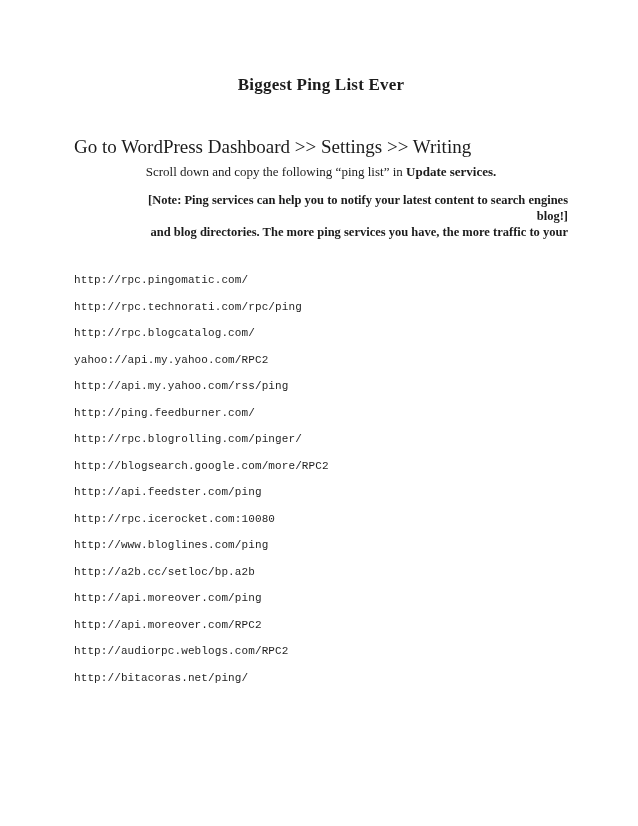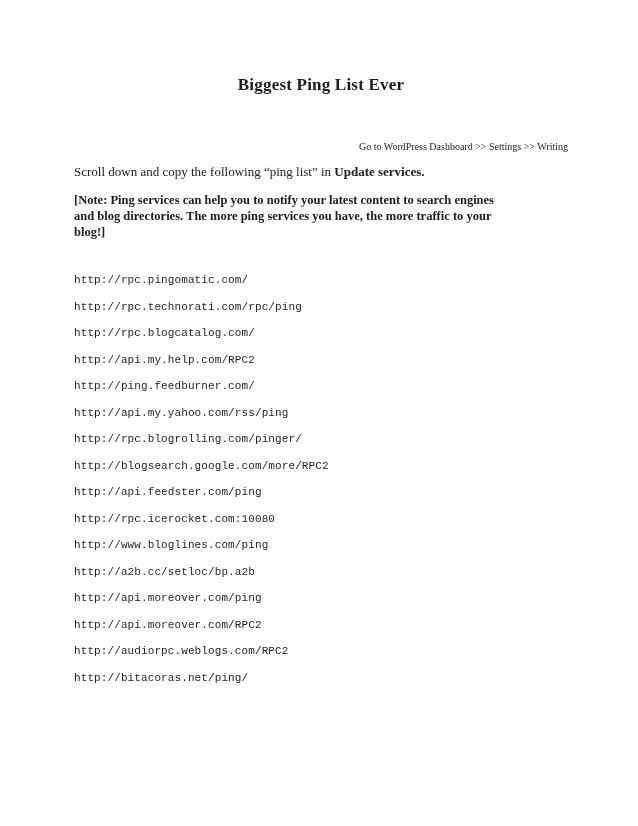--- a/index.html
+++ b/index.html
@@ -22,43 +22,44 @@
     margin: 0;
     font-size: 17px;
     font-weight: 600;
     line-height: 22px;
     text-align: center;
     letter-spacing: 0.2px;
     color: #1c1c1c;
   }
   .step-line {
     margin: 43px 0 0 0;
-    font-size: 10px;
+    font-size: 19px;
     line-height: 15px;
     color: #1c1c1c;
-    text-align: right;
   }
   .copy-line {
     margin: 11px 0 0 0;
     font-size: 13px;
     line-height: 14px;
     color: #1c1c1c;
+    text-align: center;
   }
   .copy-line .bold {
     font-weight: bold;
   }
   .note-para {
     margin: 13px 0 0 0;
     font-weight: bold;
     font-size: 12.5px;
     line-height: 16px;
     color: #1c1c1c;
   }
   .note-para .note-line {
     white-space: nowrap;
+    text-align: right;
   }
   .url-list {
     margin: 33px 0 0 0;
     font-family: "Liberation Sans", sans-serif;
   }
   .url-item {
     margin: 0 0 12.5px 0;
     font-size: 11px;
     line-height: 14px;
     letter-spacing: 0.1px;
@@ -73,31 +74,31 @@
 <div class="page">
 
   <h1 class="doc-title">Biggest Ping List Ever</h1>
 
   <p class="step-line">Go to WordPress Dashboard &gt;&gt; Settings &gt;&gt; Writing</p>
 
   <p class="copy-line"><span>Scroll down and copy the following “ping list” in </span><span class="bold">Update services.</span></p>
 
   <div class="note-para">
     <div class="note-line">[Note: Ping services can help you to notify your latest content to search engines</div>
+    <div class="note-line">blog!]</div>
     <div class="note-line">and blog directories. The more ping services you have, the more traffic to your</div>
-    <div class="note-line">blog!]</div>
   </div>
 
   <div class="url-list">
     <p class="url-item">http://rpc.pingomatic.com/</p>
     <p class="url-item">http://rpc.technorati.com/rpc/ping</p>
     <p class="url-item">http://rpc.blogcatalog.com/</p>
-    <p class="url-item">http://api.my.help.com/RPC2</p>
+    <p class="url-item">yahoo://api.my.yahoo.com/RPC2</p>
+    <p class="url-item">http://api.my.yahoo.com/rss/ping</p>
     <p class="url-item">http://ping.feedburner.com/</p>
-    <p class="url-item">http://api.my.yahoo.com/rss/ping</p>
     <p class="url-item">http://rpc.blogrolling.com/pinger/</p>
     <p class="url-item">http://blogsearch.google.com/more/RPC2</p>
     <p class="url-item">http://api.feedster.com/ping</p>
     <p class="url-item">http://rpc.icerocket.com:10080</p>
     <p class="url-item">http://www.bloglines.com/ping</p>
     <p class="url-item">http://a2b.cc/setloc/bp.a2b</p>
     <p class="url-item">http://api.moreover.com/ping</p>
     <p class="url-item">http://api.moreover.com/RPC2</p>
     <p class="url-item">http://audiorpc.weblogs.com/RPC2</p>
     <p class="url-item">http://bitacoras.net/ping/</p>

